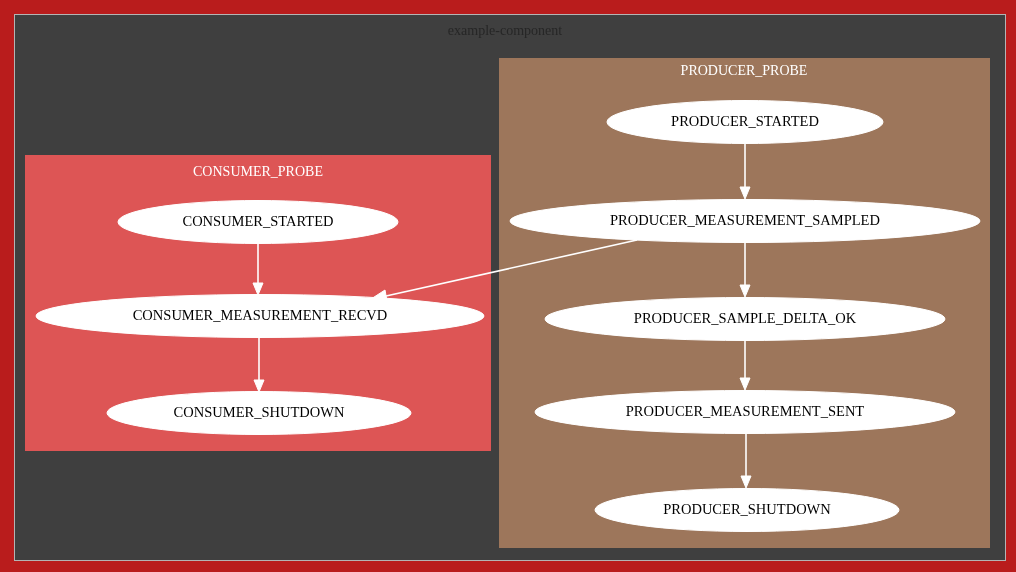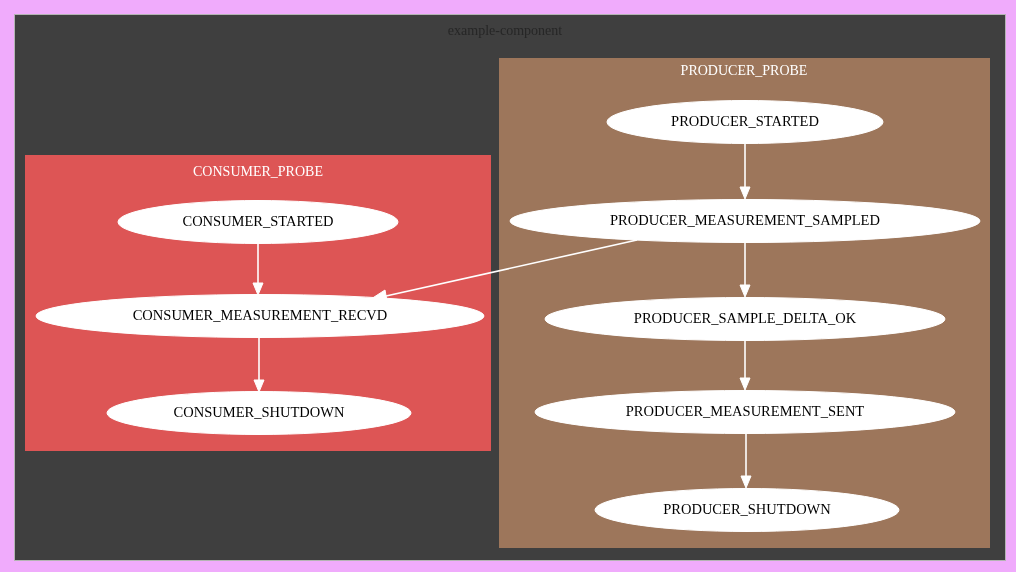--- a/index.html
+++ b/index.html
@@ -8,21 +8,21 @@
     padding: 0;
     background: #ffffff;
   }
   body {
     font-family: "Liberation Serif", "DejaVu Serif", serif;
   }
   #canvas {
     position: relative;
     width: 1016px;
     height: 572px;
-    background: #f0abfc;
+    background: #b91c1c;
     overflow: hidden;
   }
   svg#graph {
     position: absolute;
     left: 0;
     top: 0;
     width: 1016px;
     height: 572px;
     display: block;
   }

